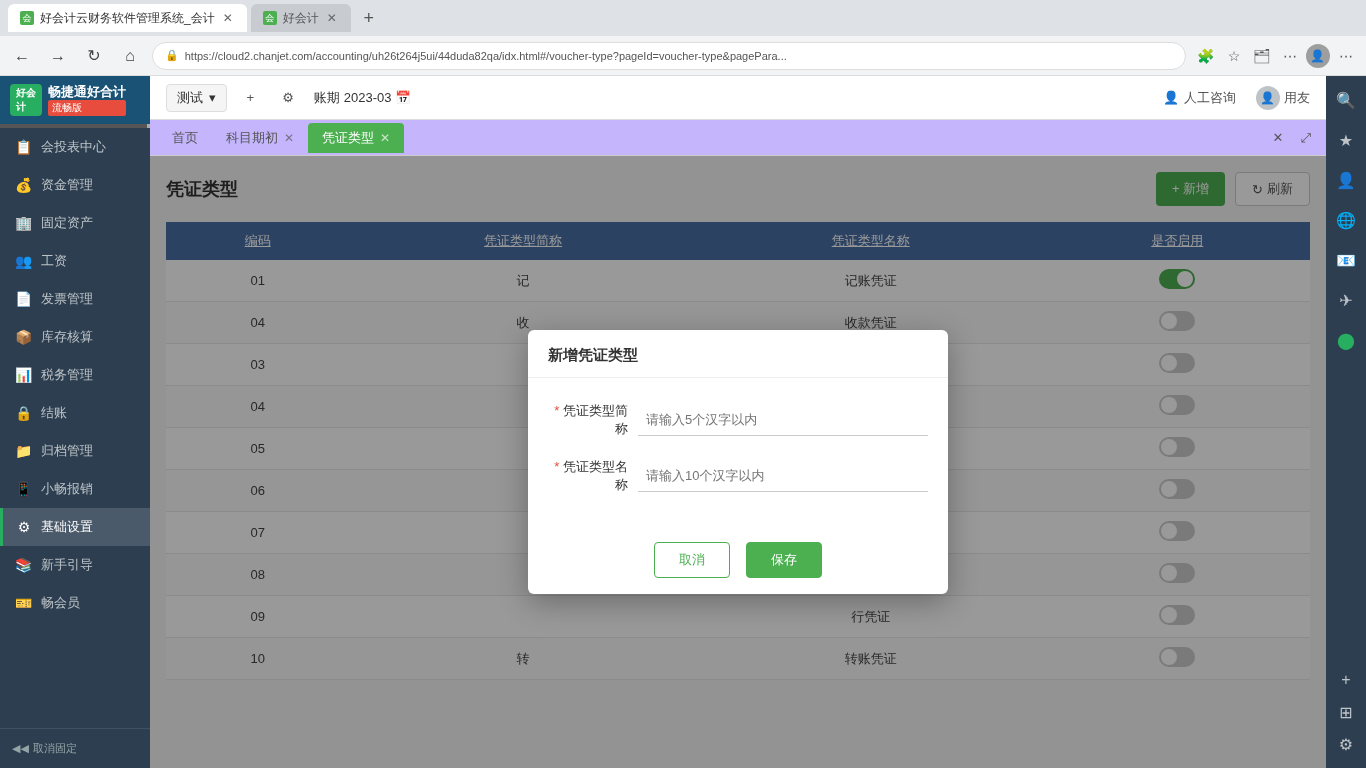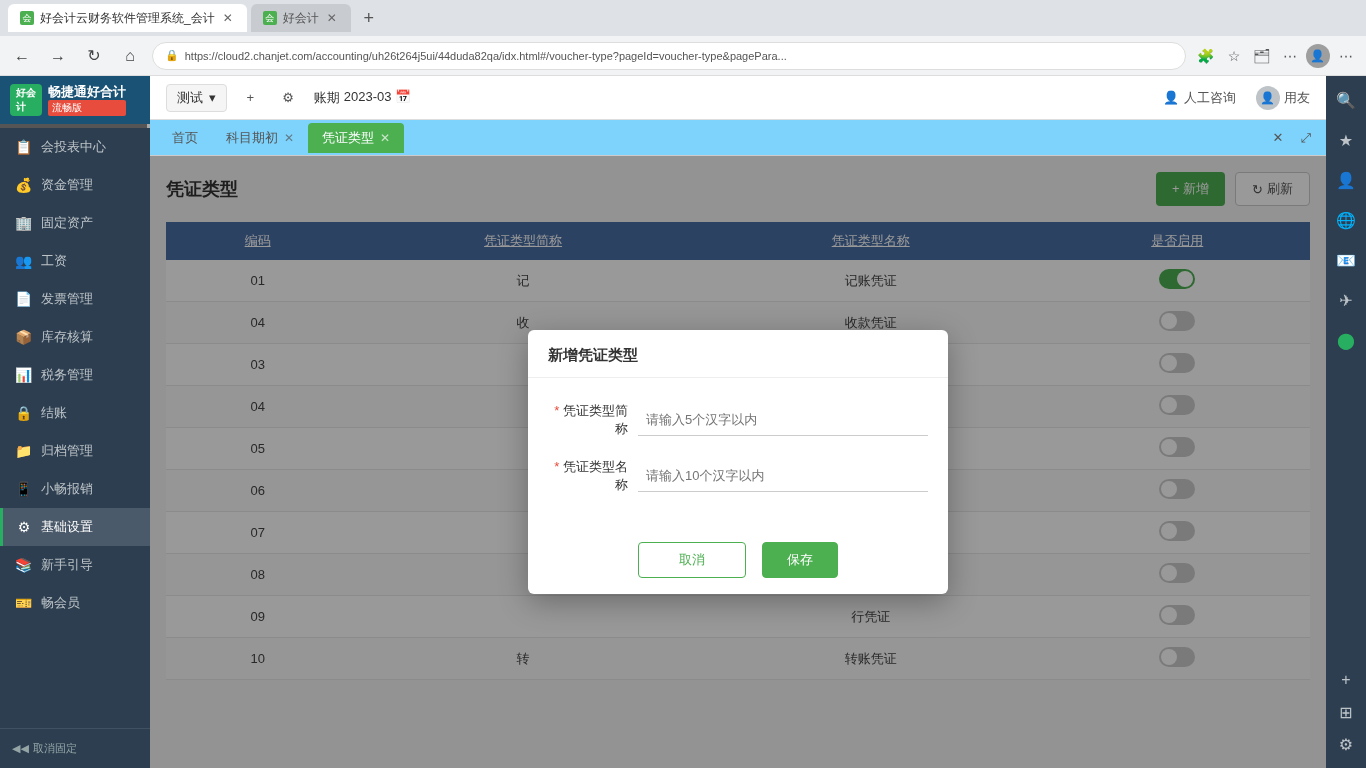--- a/index.html
+++ b/index.html
@@ -34,27 +34,27 @@
     .sidebar-item { display: flex; align-items: center; gap: 8px; padding: 10px 12px; cursor: pointer; color: #bdc3c7; font-size: 13px; border-left: 3px solid transparent; }
     .sidebar-item.active { background: rgba(255,255,255,0.15); color: white; border-left-color: #27ae60; }
     .sidebar-item-icon { font-size: 14px; width: 18px; text-align: center; }
     .sidebar-bottom { padding: 8px; border-top: 1px solid rgba(255,255,255,0.1); }
     .sidebar-toggle { font-size: 11px; color: #95a5a6; cursor: pointer; display: flex; align-items: center; gap: 4px; padding: 4px; }
 
     
     .top-bar { background: white; border-bottom: 1px solid #ddd; padding: 0 16px; height: 44px; display: flex; align-items: center; gap: 12px; }
     .workspace-selector { display: flex; align-items: center; gap: 6px; background: #f5f5f5; border: 1px solid #ddd; border-radius: 4px; padding: 4px 10px; cursor: pointer; font-size: 13px; color: #333; }
     .top-actions { display: flex; align-items: center; gap: 12px; margin-left: auto; }
-    .period-info { font-size: 13px; color: #333; display: flex; gap: 4px; }
+    .period-info { font-size: 13px; color: #333; display: flex; align-items: center; gap: 4px; }
     .top-action-btn { font-size: 13px; color: #555; cursor: pointer; display: flex; align-items: center; gap: 4px; padding: 4px 8px; }
     .user-info { display: flex; align-items: center; gap: 4px; color: #555; cursor: pointer; }
     .user-avatar { width: 24px; height: 24px; border-radius: 50%; background: #bdc3c7; display: flex; align-items: center; justify-content: center; color: white; font-size: 12px; }
 
     
-    .tab-nav { background: #7dd3fc; display: flex; align-items: center; border-bottom: 1px solid #ccc; padding: 0 8px; height: 36px; }
+    .tab-nav { background: #c4b5fd; display: flex; align-items: center; border-bottom: 1px solid #ccc; padding: 0 8px; height: 36px; }
     .page-tab { display: flex; align-items: center; gap: 6px; padding: 6px 14px; font-size: 13px; color: #555; cursor: pointer; border-radius: 4px 4px 0 0; }
     .page-tab.active { background: #4CAF50; color: white; }
     .page-tab-close { font-size: 12px; cursor: pointer; color: inherit; opacity: 0.7; }
     .tab-actions { margin-left: auto; display: flex; gap: 4px; }
     .tab-action-btn { width: 24px; height: 24px; display: flex; align-items: center; justify-content: center; cursor: pointer; color: #555; border-radius: 4px; }
 
     
     .page-content { flex: 1; padding: 16px; overflow: auto; background: #f5f5f5; position: relative; }
     .page-header { display: flex; align-items: center; justify-content: space-between; margin-bottom: 16px; }
     .page-title { font-size: 18px; font-weight: bold; color: #333; }
@@ -86,21 +86,21 @@
     .modal-overlay { position: absolute; top: 0; left: 0; right: 0; bottom: 0; background: rgba(0,0,0,0.4); display: flex; align-items: center; justify-content: center; z-index: 100; }
     .modal { background: white; border-radius: 6px; width: 420px; box-shadow: 0 8px 30px rgba(0,0,0,0.3); }
     .modal-header { padding: 16px 20px 12px; border-bottom: 1px solid #eee; }
     .modal-title { font-size: 15px; font-weight: bold; color: #333; }
     .modal-body { padding: 24px 20px 16px; }
     .form-row { display: flex; align-items: center; margin-bottom: 20px; }
     .form-label { width: 90px; text-align: right; font-size: 13px; color: #333; padding-right: 10px; flex-shrink: 0; }
     .form-label.required::before { content: '* '; color: #e74c3c; }
     .form-input { flex: 1; height: 32px; border: none; border-bottom: 1px solid #ccc; padding: 4px 8px; font-size: 13px; color: #333; outline: none; background: transparent; }
     .modal-footer { padding: 12px 20px 16px; display: flex; justify-content: center; gap: 16px; }
-    .btn-cancel { background: white; color: #4CAF50; border: 1px solid #4CAF50; padding: 8px 40px; border-radius: 4px; cursor: pointer; font-size: 13px; }
+    .btn-cancel { background: white; color: #4CAF50; border: 1px solid #4CAF50; padding: 8px 24px; border-radius: 4px; cursor: pointer; font-size: 13px; }
     .btn-save { background: #4CAF50; color: white; border: 1px solid #4CAF50; padding: 8px 24px; border-radius: 4px; cursor: pointer; font-size: 13px; }
   </style>
 </head>
 <body>
 
 <div class="browser-chrome">
 
   <div class="tab-bar">
     <div class="tab active">
       <div class="tab-favicon" style="background:#4CAF50;">会</div>

